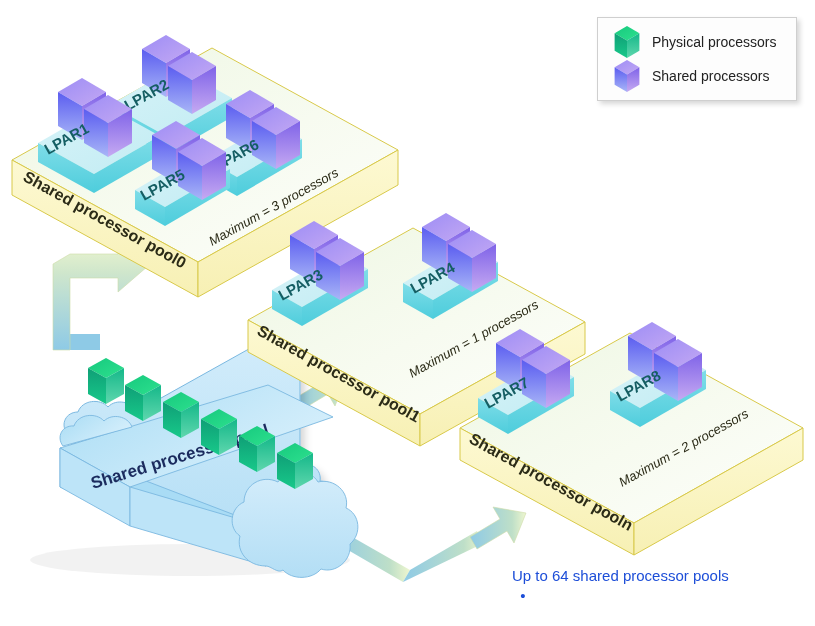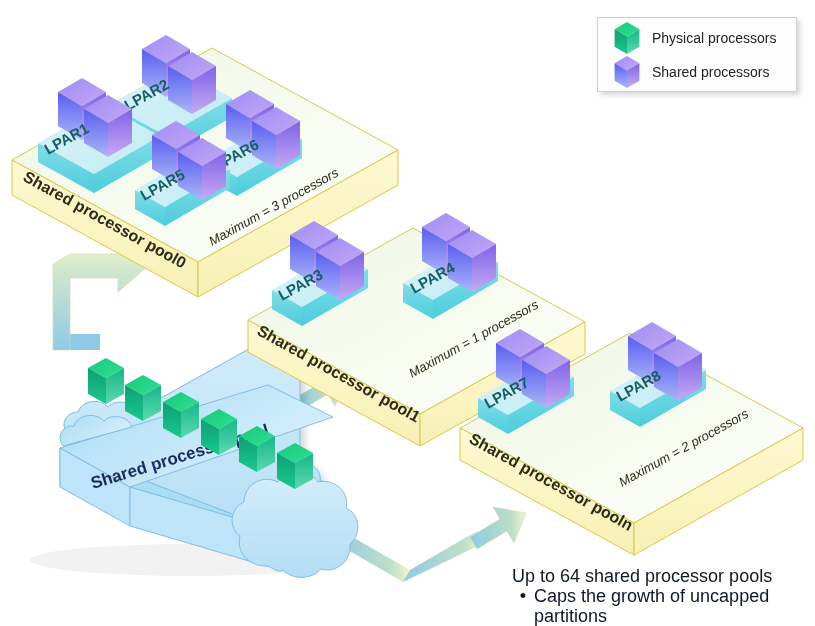--- a/index.html
+++ b/index.html
@@ -5,31 +5,31 @@
   html,body{margin:0;padding:0;background:#ffffff;}
   body{width:815px;height:626px;overflow:hidden;
        font-family:"Liberation Sans","DejaVu Sans",sans-serif;}
   #stage{position:relative;width:815px;height:626px;background:#fff;}
   svg.diagram{position:absolute;left:0;top:0;width:815px;height:626px;}
   .lpar-label{font-family:"Liberation Sans",sans-serif;font-size:15px;font-weight:bold;fill:#155e63;}
   .pool-label{font-family:"Liberation Sans",sans-serif;font-size:16px;font-weight:bold;fill:#2b2b17;}
   .max-label{font-family:"Liberation Sans",sans-serif;font-size:13px;font-style:italic;fill:#2b2b17;}
   .cloud-label{font-family:"Liberation Sans",sans-serif;font-size:17px;font-weight:bold;fill:#1b2b5e;}
 
-  #legend{position:absolute;left:597px;top:17px;width:200px;height:75px;
+  #legend{position:absolute;left:597px;top:17px;width:200px;height:84px;
           background:#fdfdfd;border:1px solid #cfcfcf;
           box-shadow:3px 3px 5px rgba(0,0,0,.16);
           display:flex;flex-direction:column;justify-content:center;
           padding:0 0 0 14px;box-sizing:border-box;}
   .legend-row{display:flex;align-items:center;height:34px;}
   .legend-row .cube{width:30px;height:32px;flex:0 0 30px;margin-right:10px;}
   .legend-row .txt{font-size:14px;color:#222;white-space:nowrap;}
 
   #caption{position:absolute;left:512px;top:566px;width:300px;
-           font-size:18px;color:#0f172a;line-height:20px;}
+           font-size:15px;color:#1d4ed8;line-height:20px;}
   #caption .bullet{display:flex;}
   #caption .bullet .dot{width:22px;text-align:center;flex:0 0 22px;}
 </style>
 </head>
 <body>
 
 <div id="stage">
 
 <svg class="diagram" viewBox="0 0 815 626">
   <defs>
@@ -526,17 +526,16 @@
       </svg>
     </span>
     <span class="txt">Shared processors</span>
   </div>
 </div>
 
 <div id="caption">
   <div>Up to 64 shared processor pools</div>
   <div class="bullet">
     <span class="dot">•</span>
-    <span>Caps the growth of uncapped partitions</span>
   </div>
 </div>
 
 </div>
 
 </body></html>

